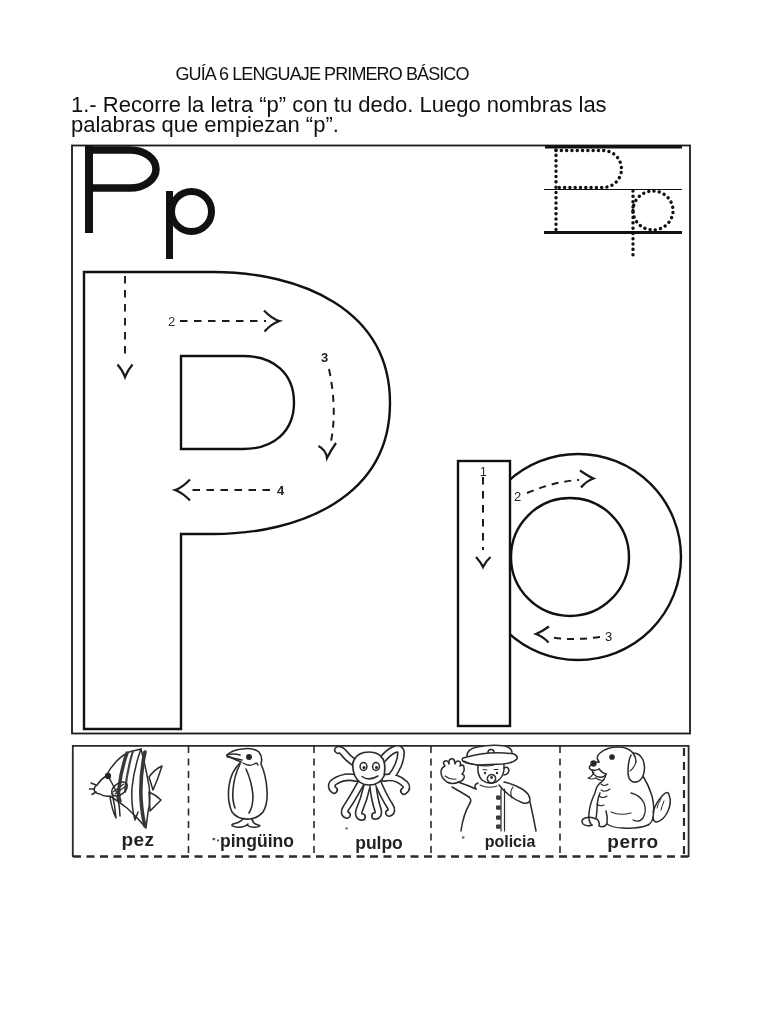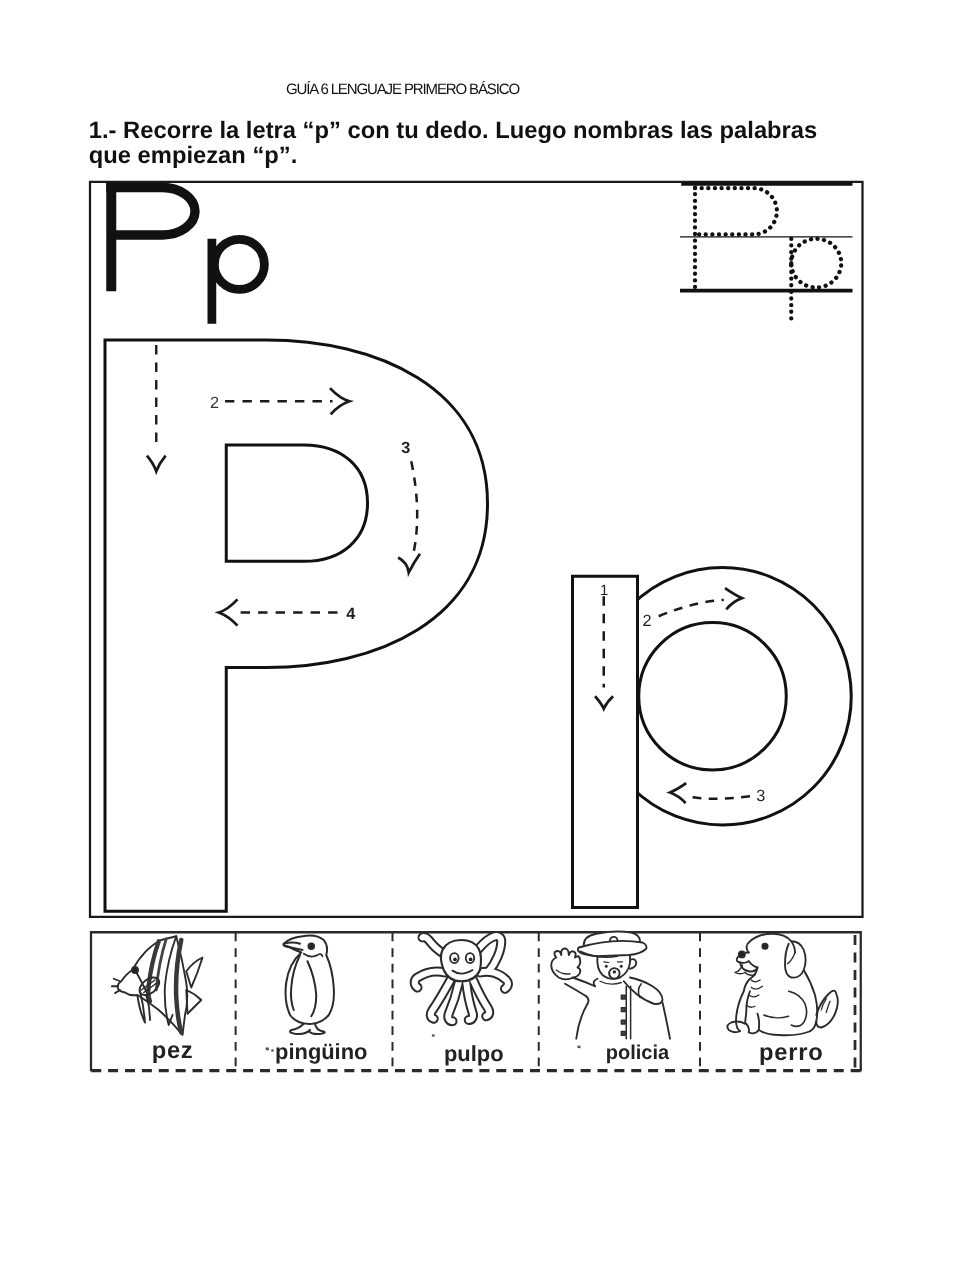--- a/index.html
+++ b/index.html
@@ -2,23 +2,23 @@
 <html><head>
 <meta charset="utf-8">
 <style>
   html,body{margin:0;padding:0;background:#ffffff;width:768px;height:1024px;overflow:hidden;}
   body{font-family:"Liberation Sans", sans-serif;color:#000;position:relative;}
   .abs{position:absolute;}
 </style>
 </head>
 <body>
 
-<div class="abs" style="left:0;top:64px;width:644px;text-align:center;font-size:12px;letter-spacing:-0.9px;color:#111;">GUÍA 6 LENGUAJE PRIMERO BÁSICO</div>
-
-<div class="abs" style="left:71px;top:95px;width:600px;font-size:19px;line-height:20px;color:#111;font-weight:bold;">1.- Recorre la letra “p” con tu dedo. Luego nombras las palabras que empiezan “p”.</div>
+<div class="abs" style="left:0;top:64px;width:644px;text-align:center;font-size:18px;letter-spacing:-0.9px;color:#111;">GUÍA 6 LENGUAJE PRIMERO BÁSICO</div>
+
+<div class="abs" style="left:71px;top:95px;width:600px;font-size:22px;line-height:20px;color:#111;">1.- Recorre la letra “p” con tu dedo. Luego nombras las palabras que empiezan “p”.</div>
 
 <svg class="abs" style="left:0;top:0;" width="768" height="1024" viewBox="0 0 768 1024">
 
   <rect x="72" y="145.5" width="618" height="588" fill="none" stroke="#1a1a1a" stroke-width="1.8"></rect>
 
   <g stroke="#111" fill="none" stroke-width="8" stroke-linecap="butt">
     <path d="M89,146 V233"></path>
     <path d="M85,150 H130 A26,19 0 0 1 130,188 H89" stroke-width="7.5"></path>
   </g>
 

